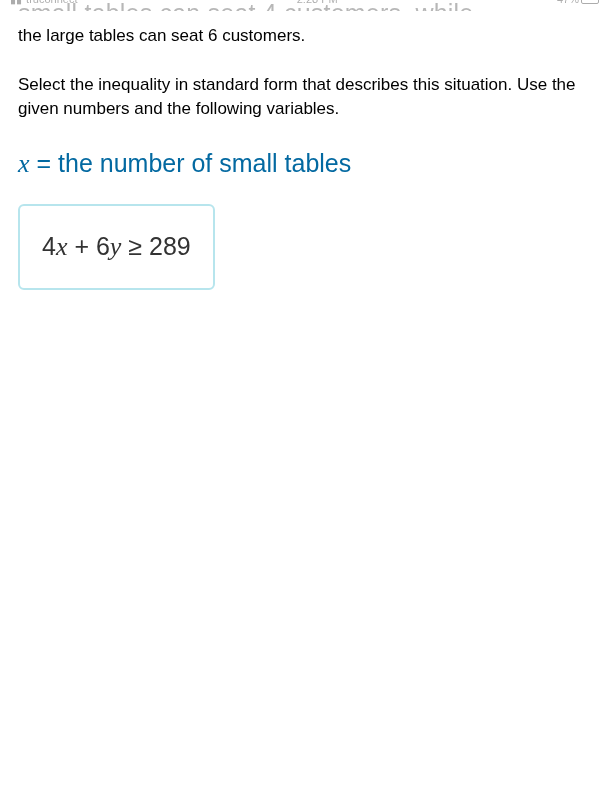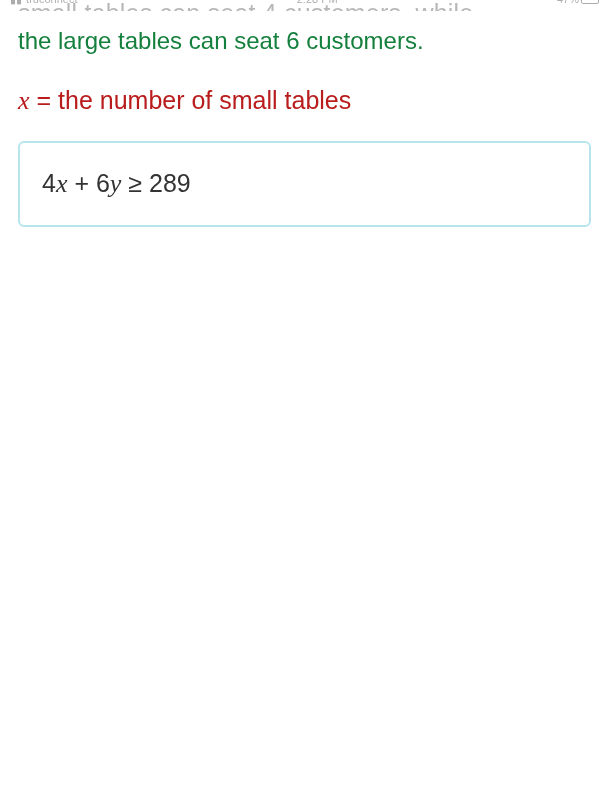--- a/index.html
+++ b/index.html
@@ -58,39 +58,39 @@
     color: #333;
     opacity: 0.35;
     letter-spacing: 0.2px;
     white-space: nowrap;
     overflow: hidden;
     transform: translateY(-13px);
     height: 14px;
     margin-bottom: 0px;
   }
   .body-text {
-    font-size: 24px;
+    font-size: 17px;
     line-height: 1.38;
-    color: #15803d;
+    color: #000000;
     margin-bottom: 26px;
   }
   .var-def {
     font-size: 25px;
     line-height: 1.38;
-    color: #b91c1c;
+    color: #0369a1;
     margin-bottom: 22px;
   }
   .var-def .mi {
     font-style: italic;
     font-family: 'Times New Roman', Times, serif;
     font-size: 26px;
   }
   .options {
     display: flex;
-    flex-direction: column;
+    flex-direction: row;
     gap: 31px;
     margin-top: 8px;
   }
   .option {
     border: 2px solid #b7e5ed;
     border-radius: 6px;
     padding: 26px 22px;
     font-size: 25px;
     color: #333333;
     background: #ffffff;
@@ -116,20 +116,21 @@
     <span class="battery-shell"></span>
   </div>
 </div>
 
 <div class="content">
 
   <div class="partial-line">small tables can seat 4 customers, while</div>
 
   <p class="body-text">the large tables can seat 6 customers.</p>
 
+  <p class="body-text">Select the inequality in standard form that describes this situation. Use the given numbers and the following variables.</p>
 
   <p class="var-def">
     <span class="mi">x</span><span> = </span><span>the number of small tables</span>
   </p>
 
 
   <div class="options">
 
     <div class="option">
       <span>4</span><span class="mi">x</span><span> + 6</span><span class="mi">y</span><span> ≥ 289</span>

